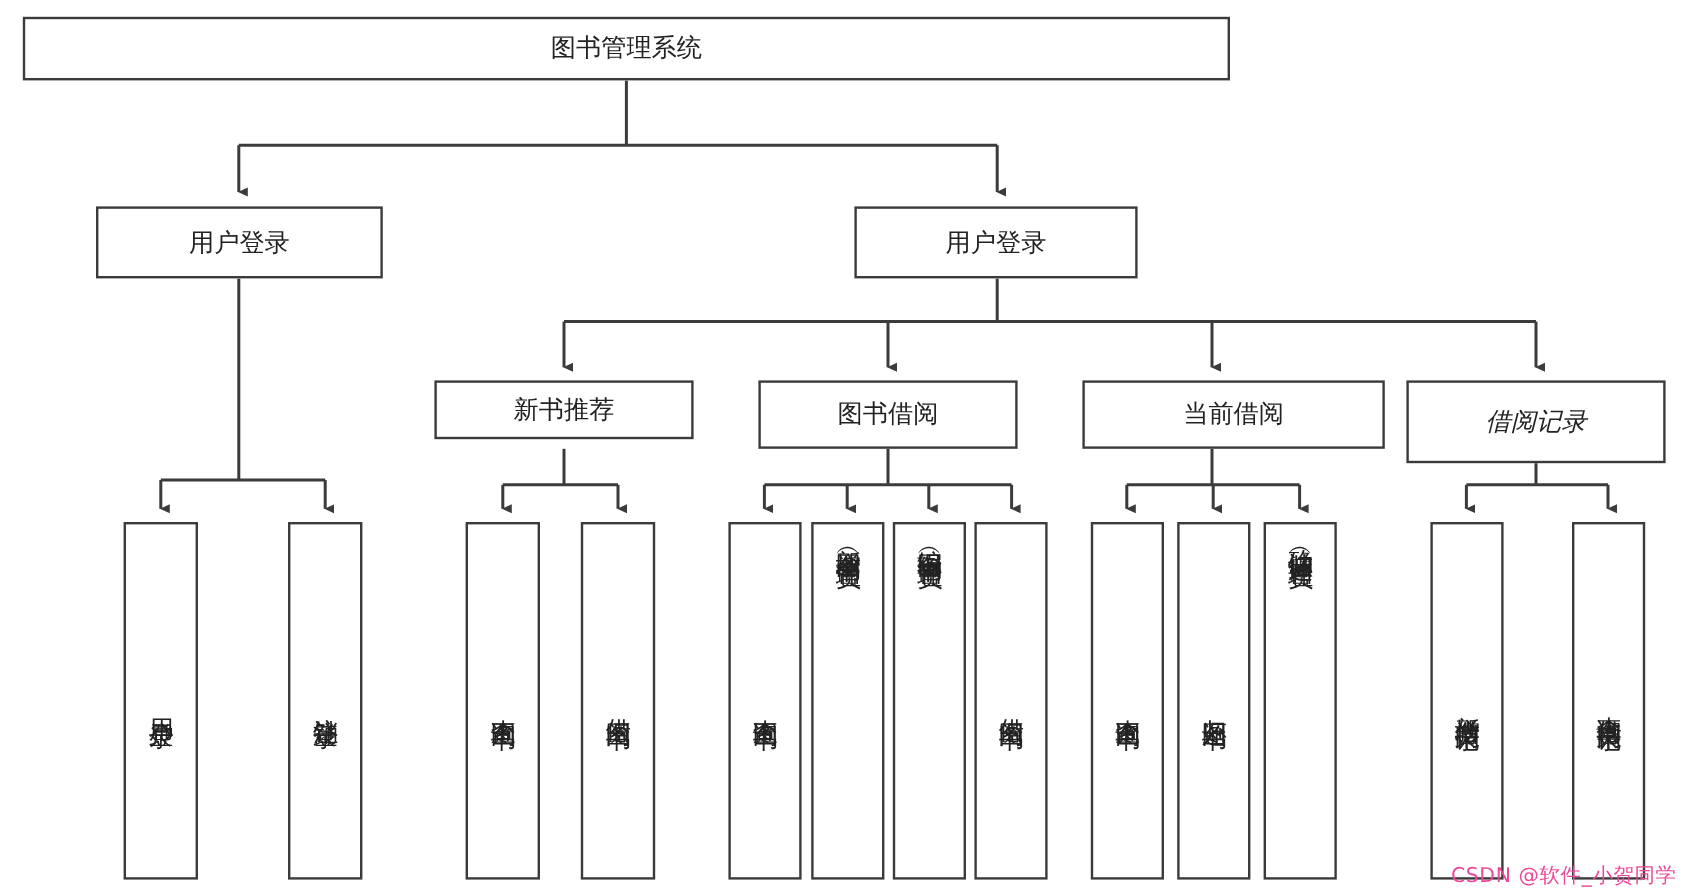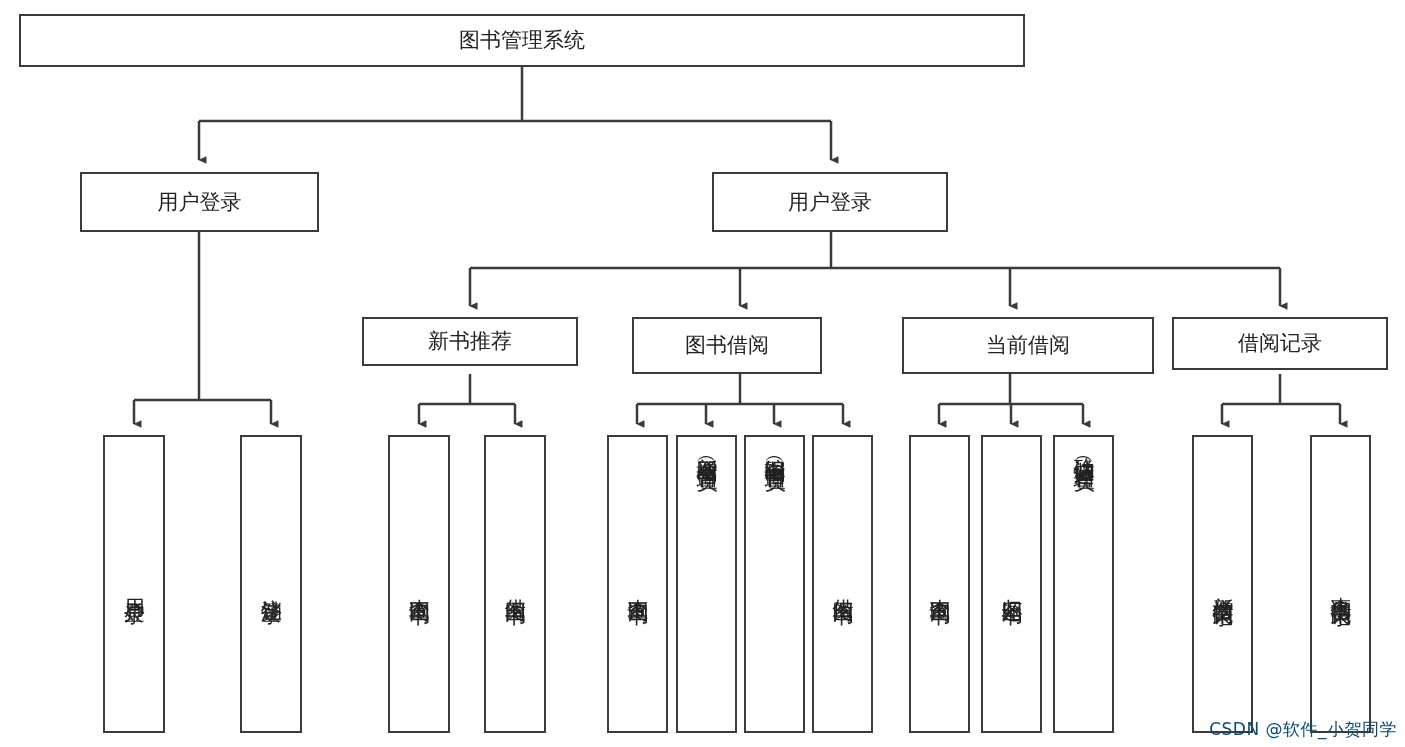--- a/index.html
+++ b/index.html
@@ -57,21 +57,21 @@
     align-items: center;
   }
   .node.h .htext {
     white-space: nowrap;
   }
   #watermark {
     position: absolute;
     right: 8px;
     bottom: 6px;
     font-size: 17px;
-    color: #0c4a6e;
+    color: #ec4899;
     white-space: nowrap;
     letter-spacing: 0.5px;
   }
 </style>
 </head>
 <body>
 
 <div id="canvas">
 
   <svg id="edges" viewBox="0 0 1405 747" xmlns="http://www.w3.org/2000/svg">
@@ -131,27 +131,27 @@
   <div class="node h" id="n-l2-0" style="left: 80px; top: 172px; width: 239px; height: 60px;">
     <span class="htext">用户登录</span>
   </div>
   <div class="node h" id="n-l2-1" style="left: 712px; top: 172px; width: 236px; height: 60px;">
     <span class="htext">用户登录</span>
   </div>
 
   <div class="node h" id="n-l3-0" style="left: 362px; top: 317px; width: 216px; height: 49px;">
     <span class="htext">新书推荐</span>
   </div>
-  <div class="node h" id="n-l3-1" style="left: 632px; top: 317px; width: 190px; height: 57px;">
+  <div class="node h" id="n-l3-1" style="left: 632px; top: 317px; width: 216px; height: 57px;">
     <span class="htext">图书借阅</span>
   </div>
   <div class="node h" id="n-l3-2" style="left: 902px; top: 317px; width: 252px; height: 57px;">
     <span class="htext">当前借阅</span>
   </div>
-  <div class="node h" id="n-l3-3" style="left: 1172px; top: 317px; width: 216px; height: 53px;">
+  <div class="node h" id="n-l3-3" style="left: 1172px; top: 317px; width: 216px; height: 69px; font-style: italic;">
     <span class="htext">借阅记录</span>
   </div>
 
   <div class="node v center" id="n-lf-0" style="left: 103px; top: 435px; width: 62px; height: 298px;">
     <span class="vtext">用户登录</span>
   </div>
   <div class="node v center" id="n-lf-1" style="left: 240px; top: 435px; width: 62px; height: 298px;">
     <span class="vtext">注销登录</span>
   </div>
   <div class="node v center" id="n-lf-2" style="left: 388px; top: 435px; width: 62px; height: 298px;">

